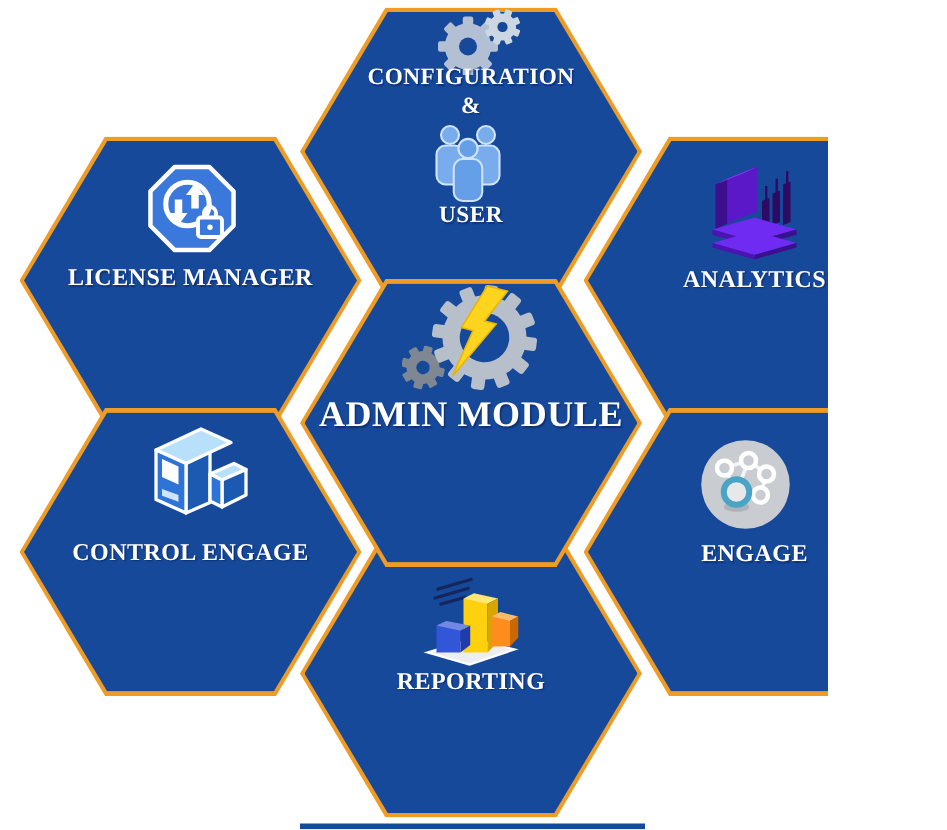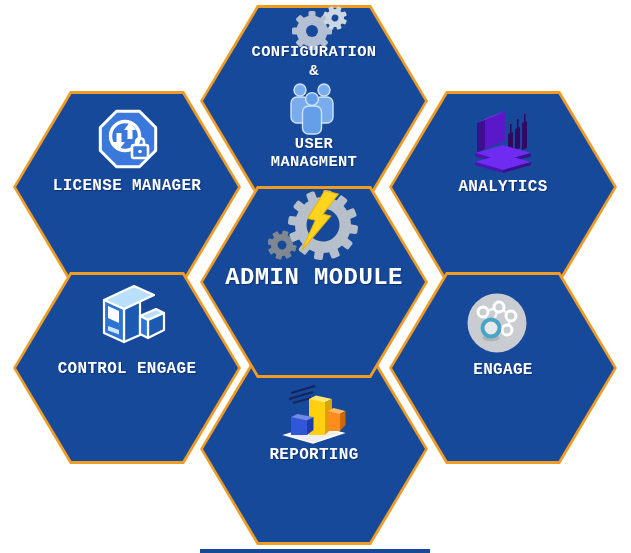--- a/index.html
+++ b/index.html
@@ -1,17 +1,17 @@
 <!DOCTYPE html>
 <html style="--hex-fill: #17499b; --hex-border: #ef9c25; --label-color: #ffffff;"><head>
 <meta charset="utf-8">
 <style>
   html,body{margin:0;padding:0;background:#ffffff;}
-  .canvas{position:relative;width:631px;height:553px;background:#ffffff;overflow:hidden;
-          font-family:Liberation Mono, monospace;}
+  .canvas{position:relative;width:552px;height:553px;background:#ffffff;overflow:hidden;
+          font-family:Liberation Serif, serif;}
   .hex{position:absolute;width:228px;height:192px;
        clip-path:polygon(25% 0%,75% 0%,100% 50%,75% 100%,25% 100%,0% 50%);
        background:var(--hex-border,#ef9c25);}
   .hex-inner{position:absolute;inset:3px;
        clip-path:polygon(25% 0%,75% 0%,100% 50%,75% 100%,25% 100%,0% 50%);
        background:var(--hex-fill,#17499b);}
   .hex-label{position:absolute;left:0;width:100%;text-align:center;
        color:var(--label-color,#ffffff);font-weight:bold;font-size:16px;
        letter-spacing:0.3px;text-shadow:1px 1px 1px rgba(0,20,60,.45);white-space:nowrap;}
   .hex-label.big{font-size:24px;letter-spacing:0.4px;}
@@ -67,21 +67,20 @@
           <circle cx="40" cy="11" r="6"></circle>
           <rect x="31" y="18" width="18" height="26" rx="6"></rect>
         </g>
         <g fill="#659fe8">
           <circle cx="28" cy="20" r="6.4"></circle>
           <rect x="18.5" y="27" width="19" height="28" rx="6"></rect>
         </g>
       </g>
     </svg>
     <div class="hex-label cfg" style="top:130px;">USER</div>
-    <div class="hex-label cfg" style="top:148px;">MANAGMENT</div>
   </div>
 
   <div class="hex" style="left:389px;top:91px;">
     <div class="hex-inner"></div>
     <svg class="icon" style="left:84px;top:16px;" width="60" height="66" viewBox="0 0 60 66">
       <polygon points="4,16 12,12 12,42 4,46" fill="#3c0f8e"></polygon>
       <polygon points="12,12 32,4 32,34 12,42" fill="#5a18c8"></polygon>
       <polygon points="4,16 12,12 32,4 24,8" fill="#7a3bf0"></polygon>
       <g fill="#2e0a63">
         <rect x="37" y="17" width="1.6" height="10"></rect>

